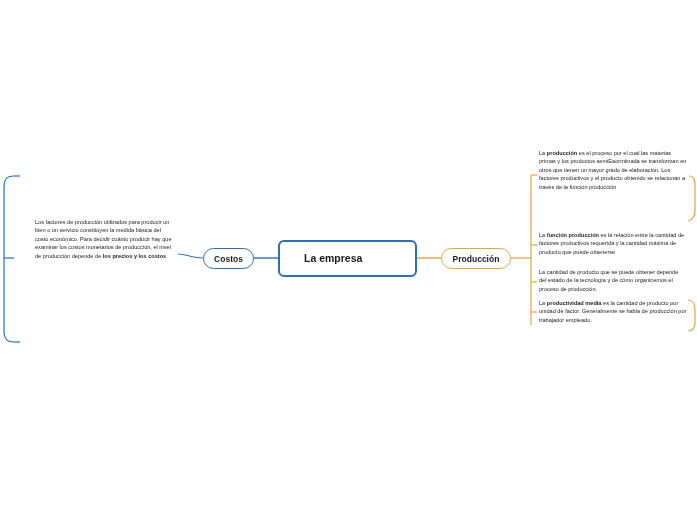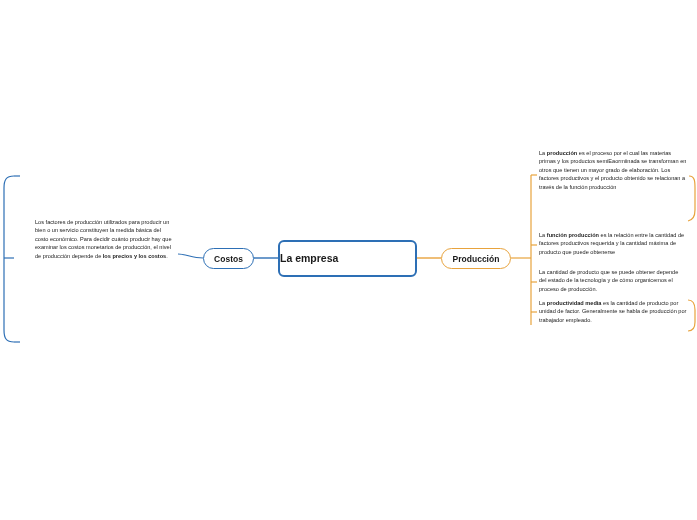--- a/index.html
+++ b/index.html
@@ -37,21 +37,21 @@
     left: 278px;
     top: 240px;
     width: 139px;
     height: 37px;
     border: 2px solid #2d6fb5;
     border-radius: 6px;
     background: #ffffff;
     display: flex;
     flex-direction: column;
     justify-content: center;
-    padding-left: 0;
+    padding-left: 24px;
     font-size: 10.5px;
     font-weight: bold;
     color: #1a1a1a;
     line-height: 1.35;
   }
   
   .pill-blue {
     left: 203px;
     top: 248px;
     width: 51px;

